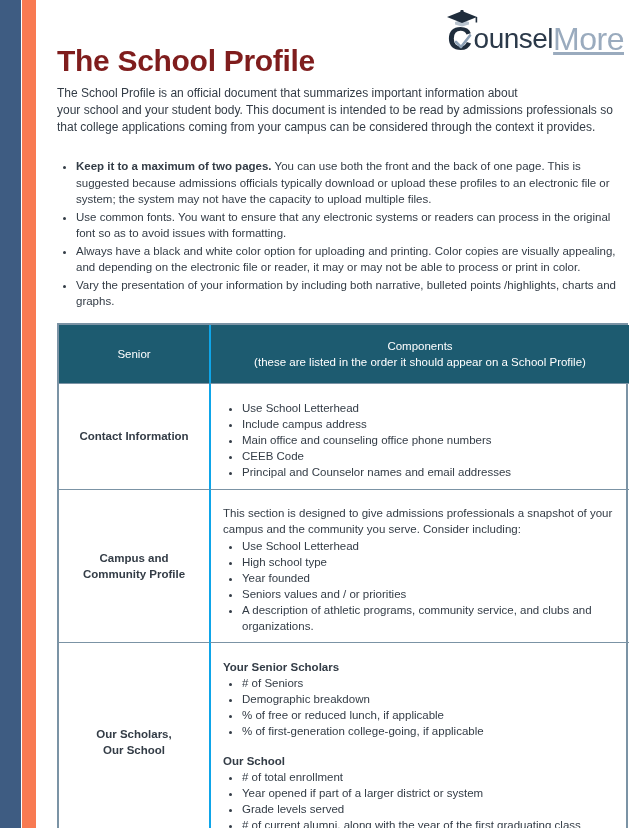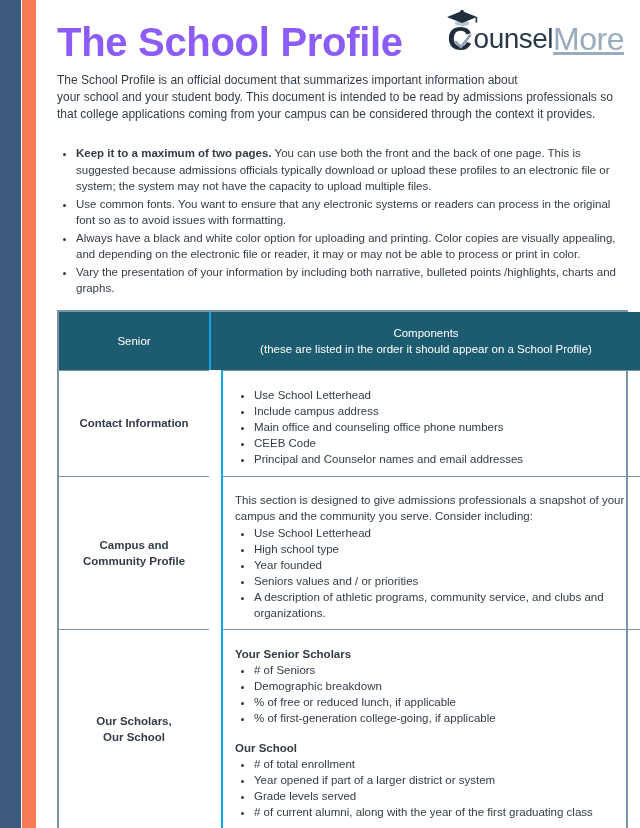--- a/index.html
+++ b/index.html
@@ -14,21 +14,21 @@
   
   .logo { position:absolute; top:10px; right:16px; display:flex; align-items:flex-end; height:46px; }
   .logo-c-wrap { position:relative; display:inline-block; width:26px; height:46px; }
   .logo-c { position:absolute; left:0; bottom:0; font-size:34px; line-height:36px; font-weight:700; color:#1f2d3c; }
   .logo-cap { position:absolute; top:0; left:-2px; width:32px; height:17px; }
   .logo-check { position:absolute; left:6px; bottom:6px; width:18px; height:16px; }
   .logo-ounsel { font-size:28px; line-height:34px; font-weight:400; color:#2b3949; letter-spacing:-0.5px; }
   .logo-more   { font-size:32px; line-height:34px; font-weight:400; color:#9aabbe; letter-spacing:-0.5px;text-decoration:underline; }
 
   
-  .page-title { margin-top:20px; font-size:40px; font-weight:700; letter-spacing:-0.3px; color:#8b5cf6; }
+  .page-title { margin-top:44px; font-size:30px; font-weight:700; letter-spacing:-0.3px; color:#7f1d1d; }
   .intro { margin-top:7px; font-size:12px; line-height:17px; white-space:pre-line; width:566px; }
 
   .intro-bullets { margin-top:22px; padding-left:19px; list-style:disc; width:560px; }
   .intro-bullets li { font-size:11.5px; line-height:16.5px; margin-bottom:1px; }
   .lead-bold { font-weight:700; }
 
   
   .profile-table { margin-top:13px; width:571px; display:grid;
                    grid-template-columns:150px 1fr;
                    grid-template-rows:58px 106px 153px 200px;
@@ -37,21 +37,21 @@
   .tcell.first-row { border-top:none; }
   .tcell.col2 { border-left:2px solid #0ea5e9; }
 
   .th { background:#1d5b70; color:#ffffff; display:flex; align-items:center; justify-content:center;
         text-align:center; font-size:11.5px; line-height:16px; white-space:pre-line; }
 
   .cell-label { display:flex; align-items:center; justify-content:center; text-align:center;
                 font-weight:700; font-size:11.5px; line-height:16px; white-space:pre-line; }
 
   .cell-content { padding:8px 14px 0 12px; display:flex; flex-direction:column; justify-content:center;
-                  font-size:11.5px;margin-left:12px; }
+                  font-size:11.5px; }
   .cell-intro { line-height:16px; margin-bottom:1px; width:390px; }
   .cell-bullets { margin:0; padding-left:19px; list-style:disc; width:392px; }
   .cell-bullets li { line-height:16px; }
   .group-heading { font-weight:700; line-height:16px; }
   .cell-group + .cell-group { margin-top:14px; }
 </style>
 </head>
 <body>
 
 <div class="strip-navy"></div>

